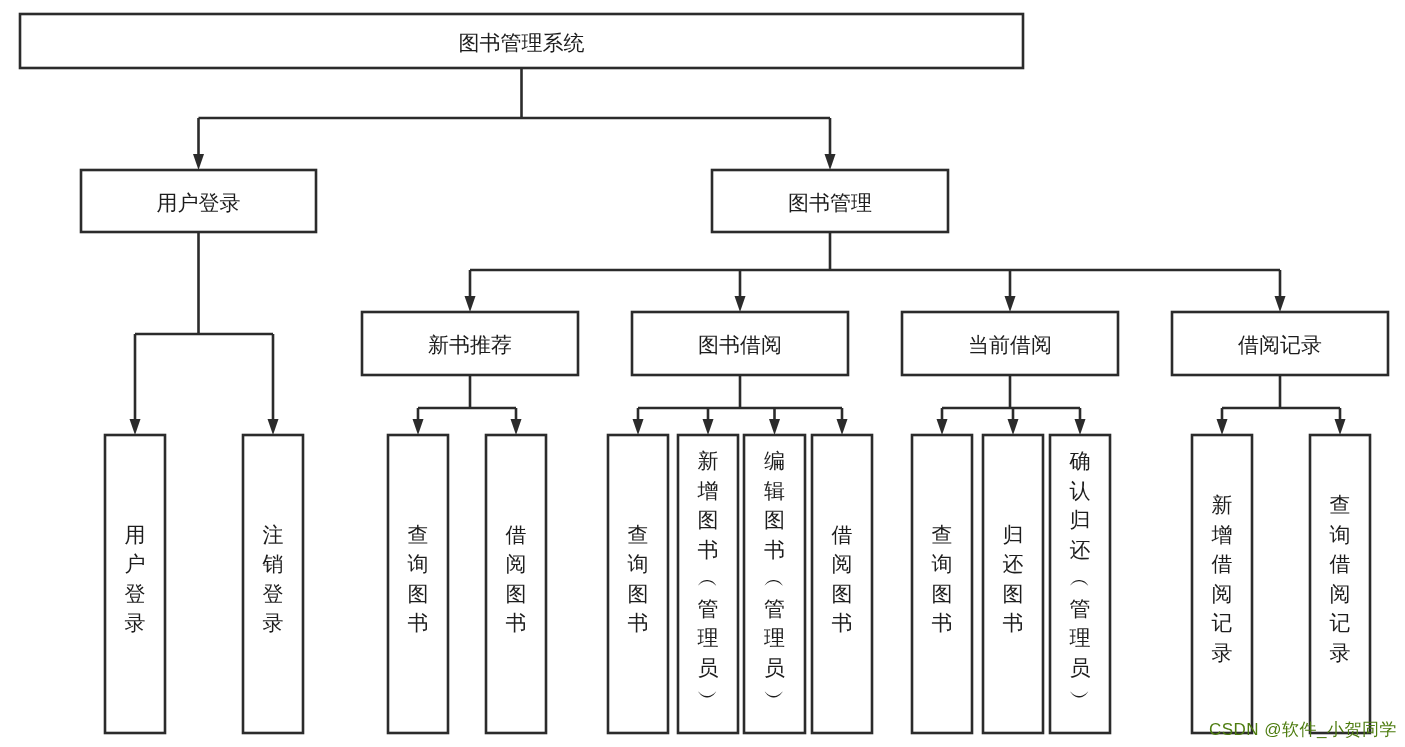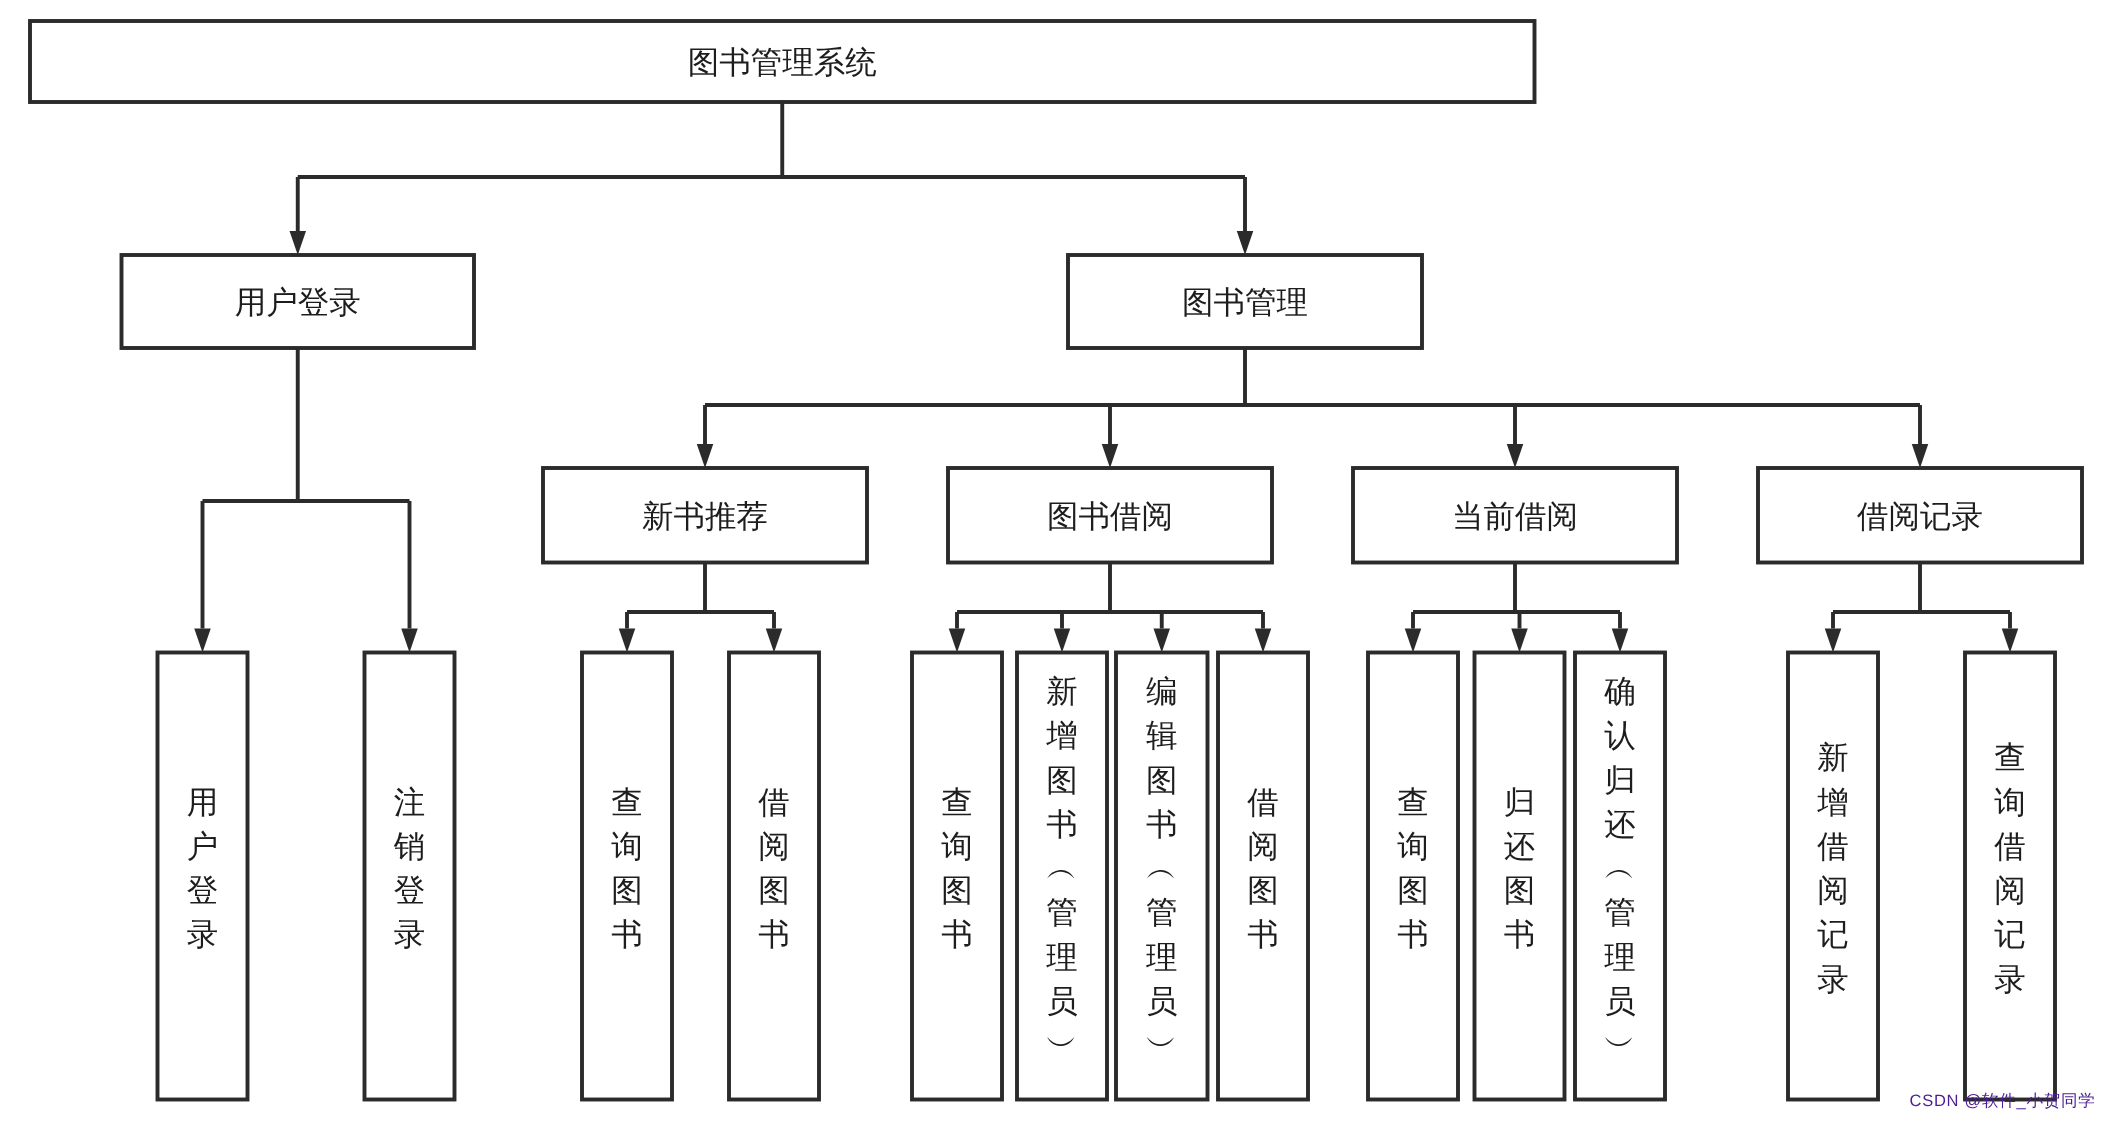--- a/index.html
+++ b/index.html
@@ -53,22 +53,22 @@
     font-family: "Liberation Sans", "DejaVu Sans", sans-serif;
     font-size: 21px;
     fill: #1d1d1d;
     text-anchor: middle;
   }
   .watermark {
     position: absolute;
     right: 8px;
     bottom: 6px;
     font-family: "Liberation Sans", "DejaVu Sans", sans-serif;
-    font-size: 11px;
-    color: #4c1d95;
+    font-size: 17px;
+    color: #4d7c0f;
     letter-spacing: 0.5px;
     white-space: nowrap;
     user-select: none;
   }
 </style>
 </head>
 <body>
 
 <div id="diagram-root">
   <svg class="tree" viewBox="0 0 1405 747">

